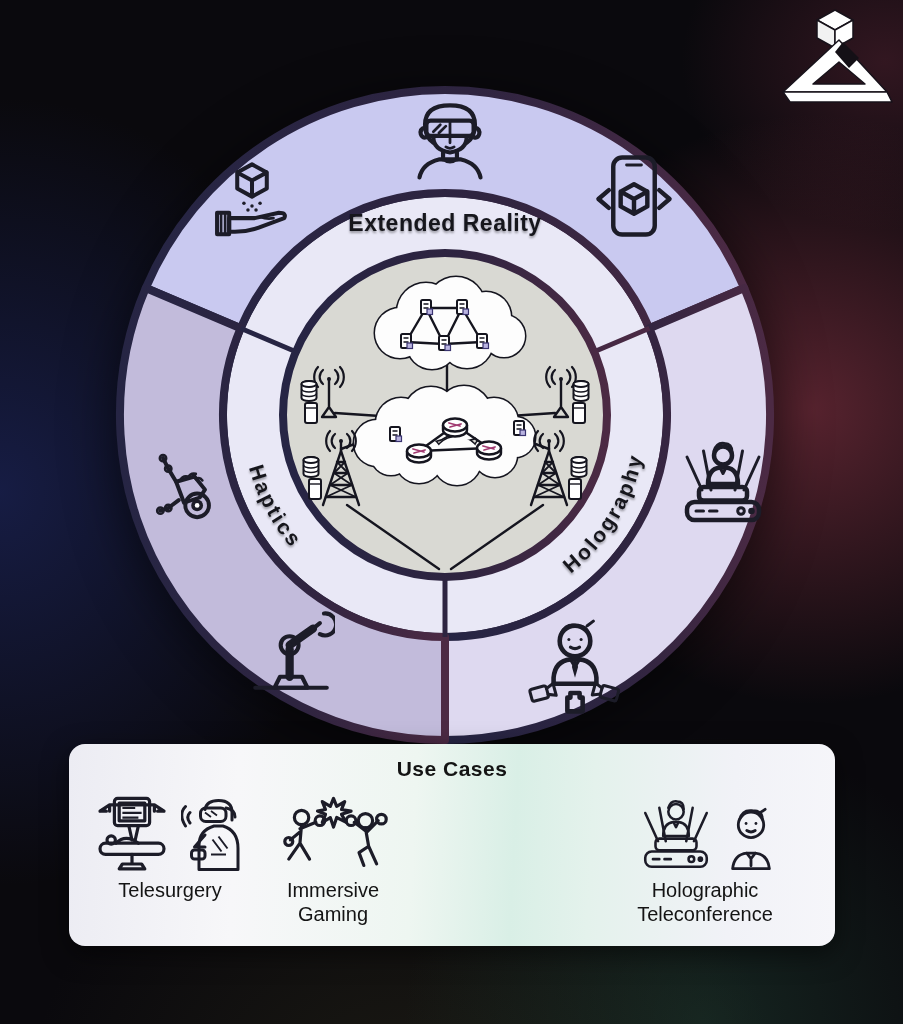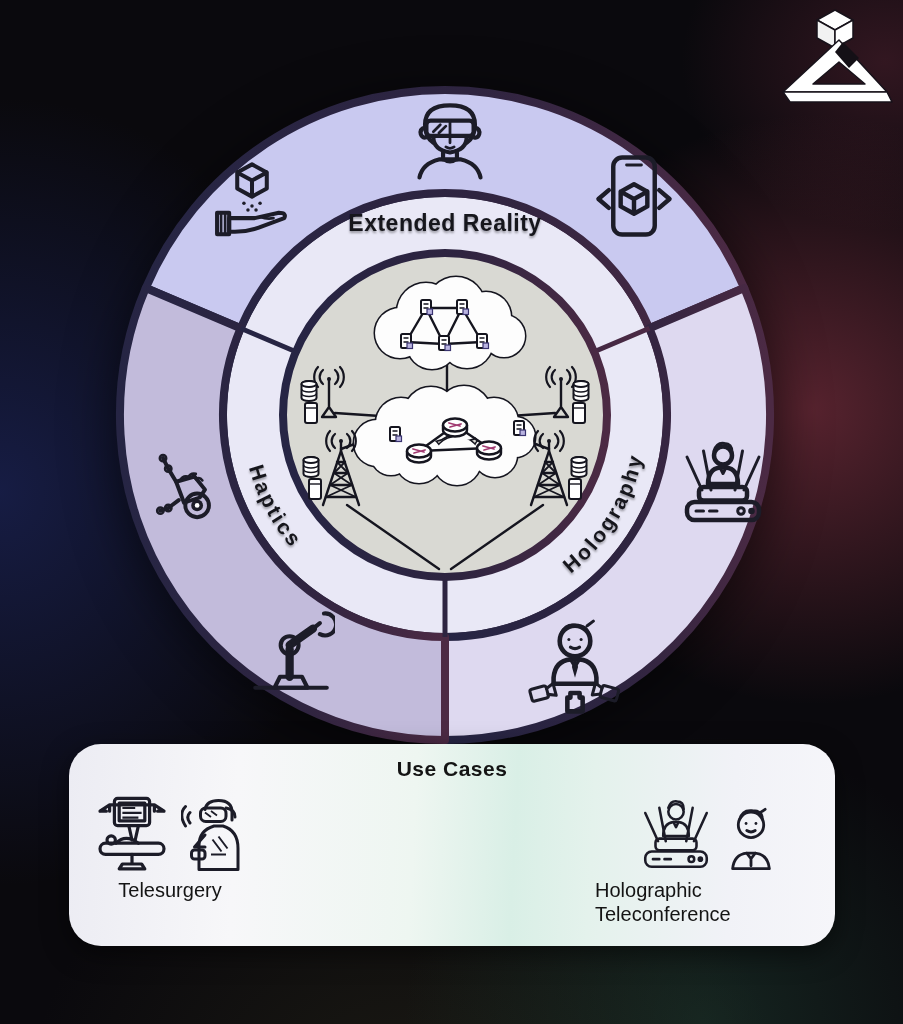--- a/index.html
+++ b/index.html
@@ -18,27 +18,27 @@
   .ring-wrap{position:absolute;left:95px;top:65px;width:700px;height:700px;}
   .ring-svg{filter:drop-shadow(0 10px 26px rgba(0,0,0,.55));}
   .er-text{font-family:"Liberation Sans",sans-serif;font-weight:bold;font-size:23px;fill:#15151c;letter-spacing:.5px;}
   .arc-label{font-family:"Liberation Sans",sans-serif;font-weight:bold;font-size:21px;fill:#15151c;letter-spacing:2.5px;}
   .li{stroke:#1c1c28;stroke-width:3;fill:none;stroke-linecap:round;stroke-linejoin:round;}
   .li2{stroke:#1c1c28;stroke-width:2;fill:none;stroke-linecap:round;stroke-linejoin:round;}
   .n2{stroke:#15151f;stroke-width:2.4;fill:none;stroke-linecap:round;stroke-linejoin:round;}
   .cl{fill:#fdfdfd;stroke:#15151f;stroke-width:3;}
   .clf{fill:#fdfdfd;}
   .ric{position:absolute;}
-  .uc-panel{position:absolute;left:69px;top:744px;width:766px;height:202px;border-radius:32px;
+  .uc-panel{position:absolute;left:69px;top:744px;width:766px;height:202px;border-radius:16px;
     background:linear-gradient(93deg,#ececf3 0%,#f7f7f9 22%,#eef6f1 45%,#d9efe6 58%,#e4f2ec 68%,#f1f2f7 86%,#f6f6fa 100%);
     box-shadow:0 8px 26px rgba(0,0,0,.5);}
   .uc-title{text-align:center;padding-top:13px;font-size:21px;font-weight:bold;color:#141414;letter-spacing:.5px;}
   .uc-item{position:absolute;top:40px;display:flex;flex-direction:column;align-items:center;}
   .uc-icons{display:flex;align-items:flex-end;gap:10px;height:88px;}
-  .uc-label{margin-top:6px;font-size:20px;color:#141414;text-align:left;line-height:1.22;}
+  .uc-label{margin-top:6px;font-size:20px;color:#141414;text-align:center;line-height:1.22;}
 </style>
 </head>
 <body>
 
 <div class="stage">
 
   <svg class="logo" width="120" height="105" viewBox="0 0 120 105">
     <g stroke="#17121a" stroke-width="1.5" stroke-linejoin="round">
       <polygon points="62,4 80,14 62,24 44,14" fill="#ffffff"></polygon>
       <polygon points="44,14 44,32 62,42 62,24" fill="#f2f2f2"></polygon>
@@ -330,20 +330,36 @@
           <path class="li2" d="M30 9 q6 1 6 6"></path>
           <path class="li2" d="M12 34 Q12 24 22 21 L28 21 Q38 24 38 36 V50 H12 Z" fill="#ffffff"></path>
           <path class="li2" d="M16 27 L9 35 M9 35 h7"></path>
           <rect class="li2" x="7" y="37" width="9" height="6" rx="2" fill="#ffffff"></rect>
           <path d="M21 30 l6 8 M25 28 l6 8 M20 40 h10" stroke="#1c1c28" stroke-width="1.3"></path>
         </svg>
       </div>
       <div class="uc-label">Telesurgery</div>
     </div>
 
+    <div class="uc-item" style="left:189px;width:150px">
+      <div class="uc-icons">
+        <svg width="115" height="77" viewBox="0 0 72 48">
+          <circle class="li2" cx="16" cy="14" r="4.5" fill="#ffffff"></circle>
+          <path class="li2" d="M16 18.5 L15 30 M15 21 L25 17 M15 23 L9 28 M15 30 L8 40 M15 30 L21 40"></path>
+          <circle class="li2" cx="27.5" cy="16" r="3" fill="#ffffff"></circle>
+            <circle class="li2" cx="8" cy="29" r="2.5" fill="#ffffff"></circle>
+          <path class="li2" d="M36 2 L38 7 L43 4 L41 9 L47 10 L41 12 L44 17 L38 14 L36 20 L34 14 L29 17 L31 12 L26 10 L31 9 L29 4 L34 7 Z" fill="#ffffff"></path>
+          <circle class="li2" cx="56" cy="16" r="4.5" fill="#ffffff"></circle>
+          <path class="li2" d="M56 20.5 L58 32 M57 23 L49 17 M57 23 L64 16 M58 32 L52 36 L55 44 M58 32 L63 43"></path>
+          <circle class="li2" cx="47" cy="16" r="3" fill="#ffffff"></circle>
+            <circle class="li2" cx="66" cy="15" r="3" fill="#ffffff"></circle>
+        </svg>
+      </div>
+      <div class="uc-label">Immersive Gaming</div>
+    </div>
 
 
     <div class="uc-item" style="left:526px;width:220px">
       <div class="uc-icons">
         <svg width="82" height="77" viewBox="0 0 64 60">
           <path class="li2" d="M18 36 L8 14 M24 36 L19 10 M40 36 L45 10 M46 36 L56 14"></path>
           <circle class="li2" cx="32" cy="13" r="6" fill="#ffffff"></circle>
           <path class="li2" d="M26 10 Q28 4 33 5 Q38 5 38 11"></path>
           <path class="li2" d="M22 32 Q22 22 30 21 L34 21 Q42 22 42 32 Z" fill="#ffffff"></path>
           <path class="li2" d="M30 21 L32 25 L34 21"></path>

